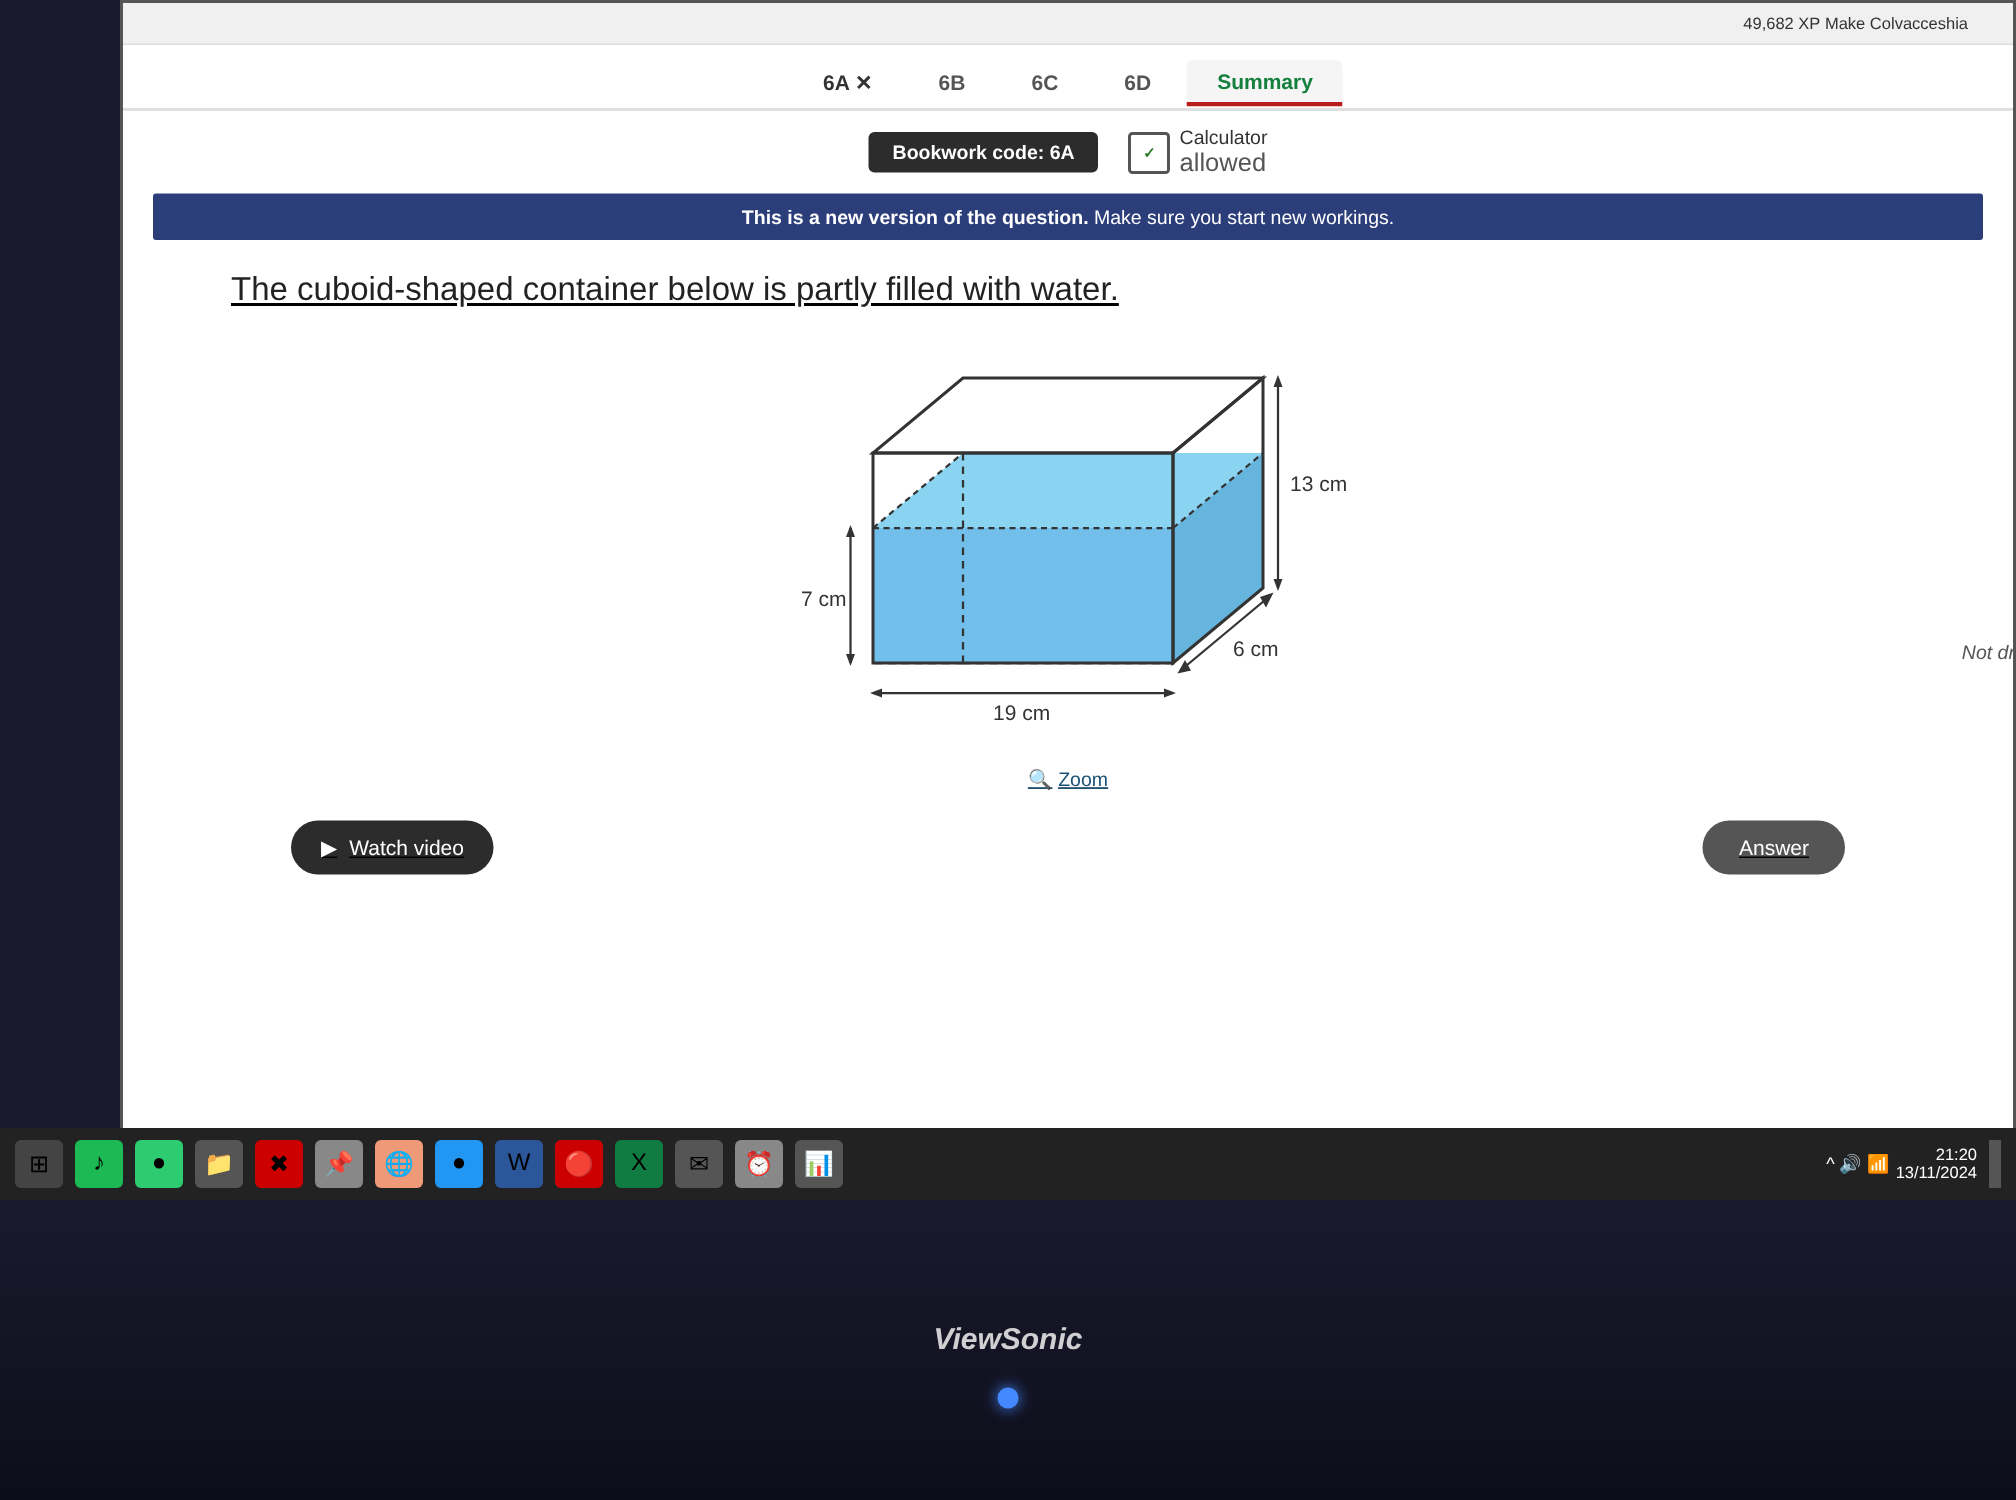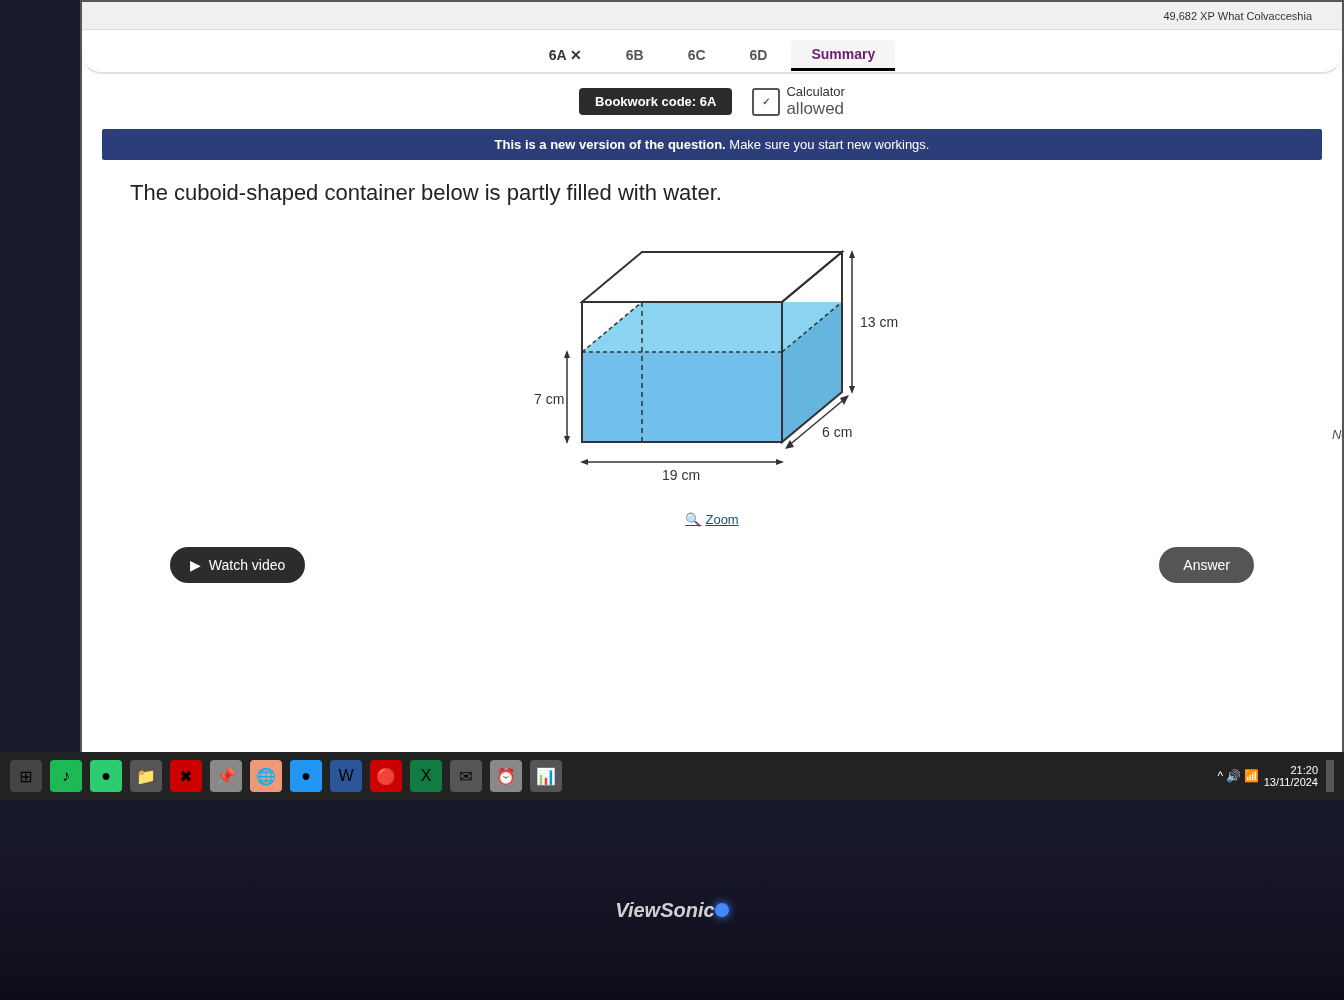--- a/index.html
+++ b/index.html
@@ -52,39 +52,38 @@
       left: 0;
       right: 0;
       height: 44px;
       background: #fff;
       border-bottom: 2px solid #e0e0e0;
       display: flex;
       align-items: center;
       justify-content: center;
       gap: 4px;
       padding-top: 8px;
-      border-radius: 20px;
     }
 
     .tab {
       padding: 6px 20px;
       font-size: 14px;
       font-weight: 600;
       cursor: pointer;
       border-radius: 4px 4px 0 0;
       color: #555;
       background: transparent;
       border: none;
       text-decoration: none;
     }
 
     .tab.active {
       background: #f5f5f5;
-      color: #701a75;
-      border-bottom: 3px solid #000000;
+      color: #15803d;
+      border-bottom: 3px solid #b91c1c;
     }
 
     .tab.crossed {
       color: #333;
       position: relative;
     }
 
     
     .content-area {
       position: absolute;
@@ -147,21 +146,22 @@
       margin: 0 20px;
       border-radius: 2px;
     }
 
     .new-version-banner strong {
       font-weight: bold;
     }
 
     
     .question-area {
-      padding: 20px 48px;
+      padding: 20px 72px;
+      text-decoration: underline;
     }
 
     .question-title {
       font-size: 22px;
       color: #222;
       margin-bottom: 16px;
       font-weight: normal;
     }
 
     .question-subtitle {
@@ -288,21 +288,21 @@
     .bottom-area {
       position: absolute;
       bottom: 0;
       left: 0;
       right: 0;
       height: 200px;
       background: linear-gradient(180deg, #1a1a2e 0%, #0d0d1a 100%);
       display: flex;
       align-items: center;
       justify-content: center;
-      flex-direction: row;
+      flex-direction: column;
     }
 
     .viewsonic-text {
       color: #fff;
       font-size: 20px;
       font-style: italic;
       font-weight: bold;
       opacity: 0.8;
       margin-top: 20px;
     }
@@ -328,21 +328,21 @@
       height: 48px;
     }
   </style>
 </head>
 <body>
 
 <div class="monitor-frame">
 
   <div class="top-bar">
     <span class="top-bar-xp">
-      <span>49,682 XP</span>&nbsp;<span>What Colvacceshia</span>
+      <span>49,682 XP</span>&nbsp;<span>Make Colvacceshia</span>
     </span>
   </div>
 
   <div class="tab-nav">
     <button class="tab crossed">
       <span>6A</span> ✕
     </button>
     <button class="tab">6B</button>
     <button class="tab">6C</button>
     <button class="tab">6D</button>

